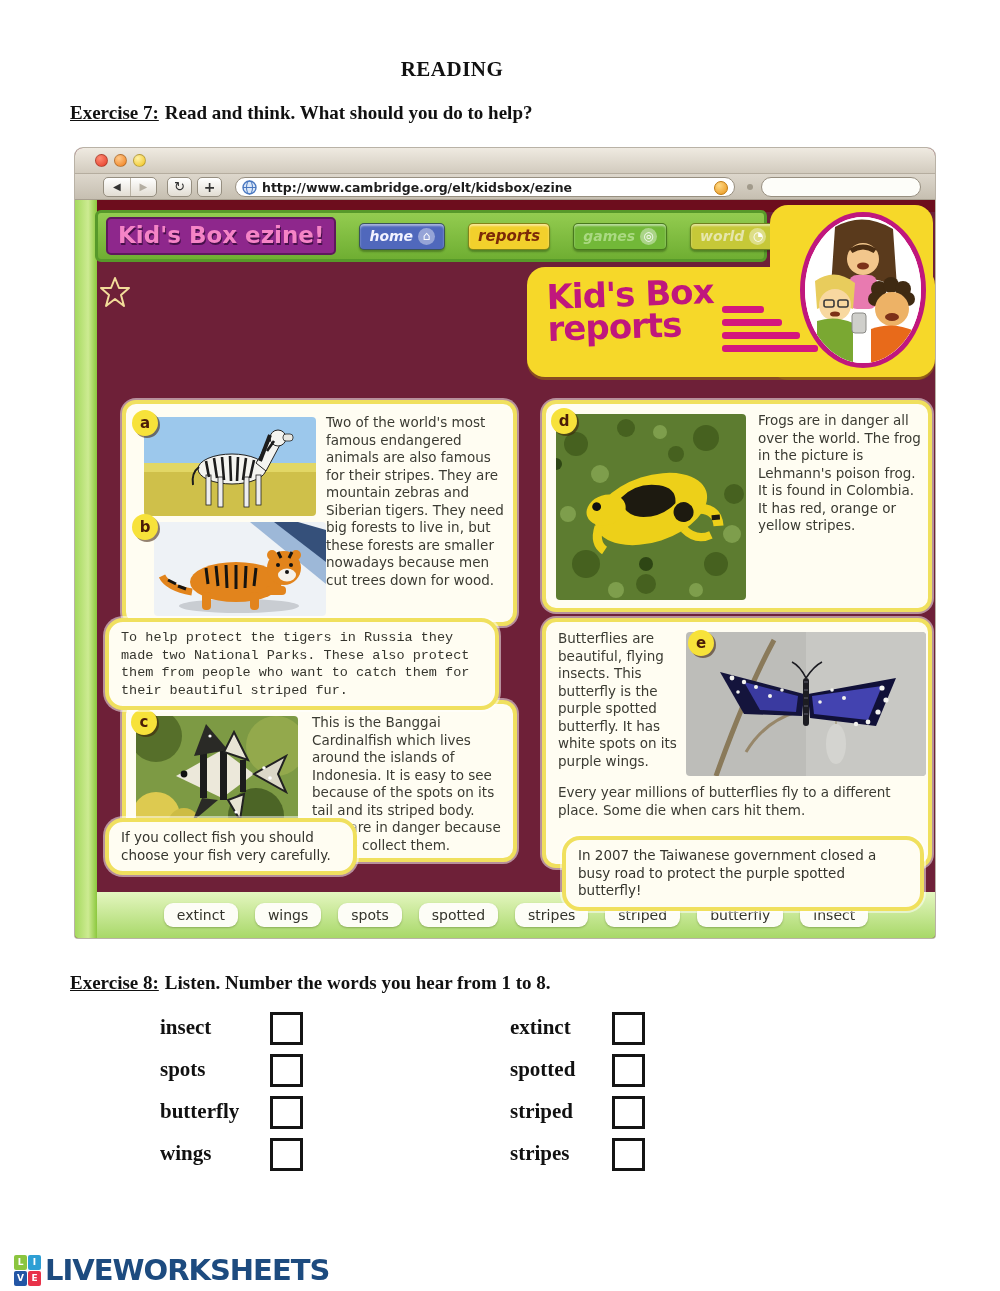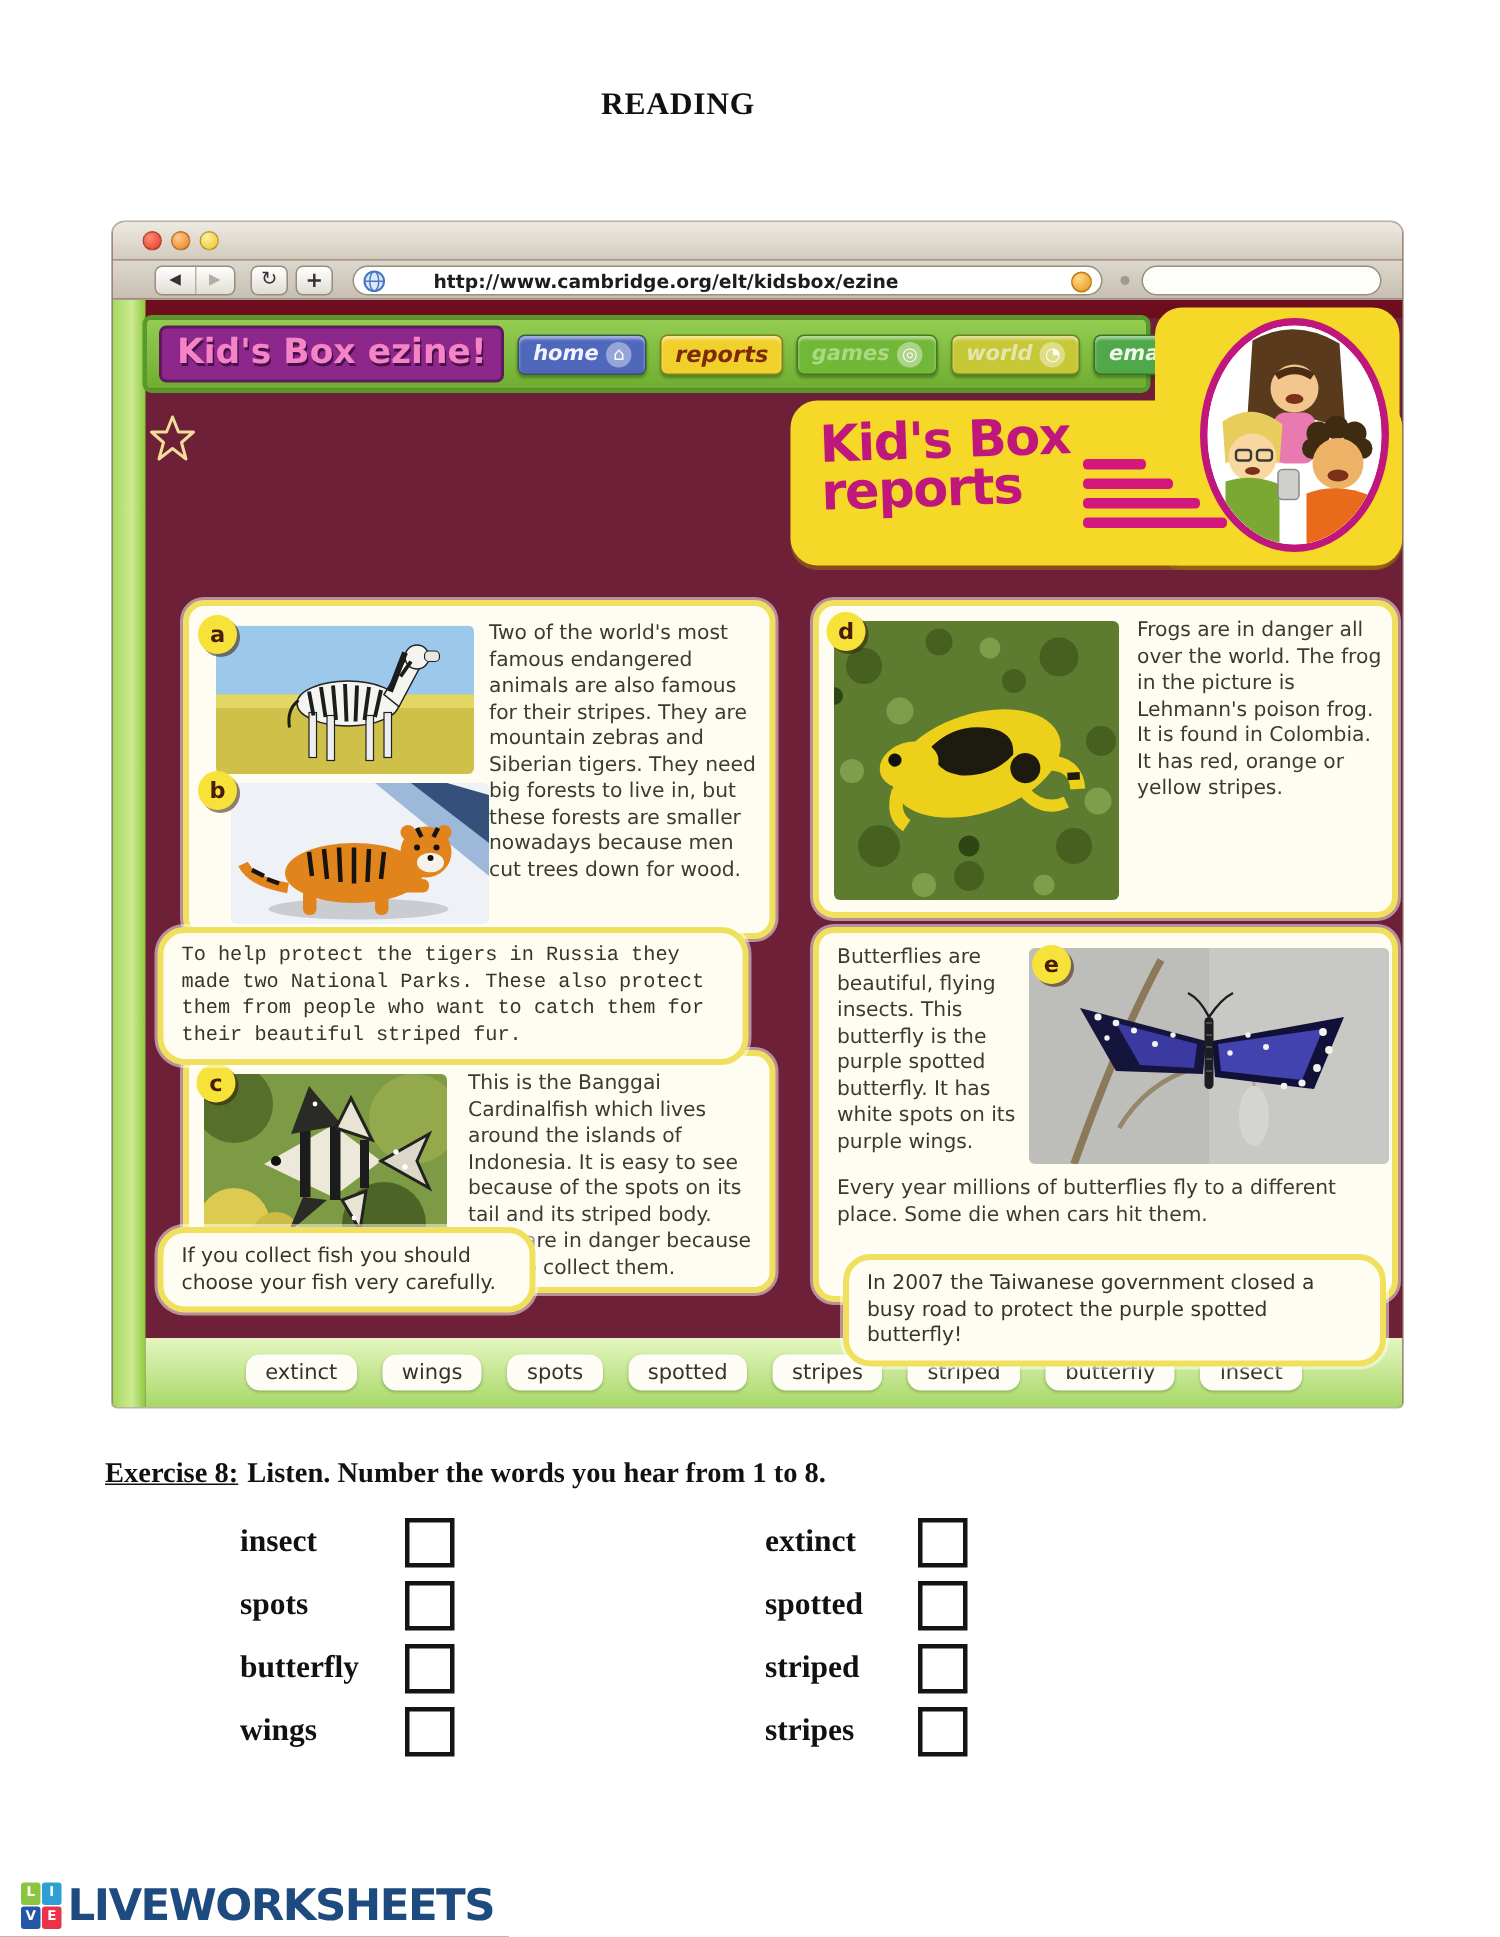--- a/index.html
+++ b/index.html
@@ -25,42 +25,42 @@
   .toolbar { position:absolute; left:0; top:26px; width:860px; height:26px;
     background:linear-gradient(#ddd7cc,#c6bfb1); border-bottom:1px solid #a79f90; }
   .tbtn { position:absolute; top:3px; height:20px; background:linear-gradient(#ffffff,#e2ddd3);
     border:1px solid #958e80; border-radius:5px; text-align:center; font:12px/18px "DejaVu Sans"; color:#333; }
   .backfwd { left:28px; width:54px; display:flex; }
   .backfwd span { flex:1; font-size:10px; line-height:18px; }
   .backfwd .fwd { color:#b4aea2; border-left:1px solid #b9b2a4; }
   .reload { left:92px; width:25px; font-size:13px; }
   .addbtn { left:122px; width:25px; font-size:14px; font-weight:bold; }
   .urlfield { position:absolute; left:160px; top:3px; width:500px; height:20px; background:#fff;
-    border:1px solid #978f80; border-radius:11px; display:flex; align-items:center; padding:0 6px;gap:27px; }
+    border:1px solid #978f80; border-radius:11px; display:flex; align-items:center; padding:0 6px; }
   .urltext { font:bold 12.5px "DejaVu Sans"; color:#1d1d1d; margin-left:5px; white-space:nowrap; }
   .rssbadge { position:absolute; right:6px; top:2.5px; width:14px; height:14px; border-radius:50%;
     background:radial-gradient(circle at 35% 30%, #ffd984, #e8941a); border:1px solid #c07a10; }
   .searchfield { position:absolute; left:686px; top:3px; width:160px; height:20px; background:#fdfdf9;
     border:1px solid #978f80; border-radius:11px; }
   .sizedot { position:absolute; left:672px; top:10px; width:6px; height:6px; border-radius:50%; background:#a19a8b; }
 
   
   .redstrip { position:absolute; left:22px; top:52px; width:838px; height:12px; background:#6d0d1d; }
   .maroon { position:absolute; left:22px; top:64px; width:838px; height:680px; background:#6e2038; }
   .limestrip { position:absolute; left:0; top:52px; width:22px; height:738px;
     background:linear-gradient(90deg,#a5d95e,#cdeb92 60%,#8cc83e); }
   .bottomstrip { position:absolute; left:22px; top:744px; width:838px; height:46px;
     background:linear-gradient(#e4f6c0,#a8d868); display:flex; justify-content:center; align-items:center; gap:17px; }
   .pill { background:#fdfdf6; border-radius:9px; padding:4px 13px; font:14px "DejaVu Sans"; color:#33332b;
     box-shadow:0 1px 2px rgba(60,80,20,.35); cursor:pointer; }
 
   
   .headerbar { position:absolute; left:20px; top:62px; width:672px; height:52px;
     background:linear-gradient(#93cc50,#6fae32); border:3px solid #57992a; border-radius:6px;
-    display:flex; align-items:center; padding:0 8px; gap:9px; z-index:2; }
+    display:flex; align-items:center; padding:0 8px; gap:23px; z-index:2; }
   .brand { background:#8e278c; border:2px solid #5e195c; border-radius:5px; padding:3px 10px 5px;
     color:#f584c6; font:bold 23px "DejaVu Sans"; text-shadow:1px 2px 0 #47104b; white-space:nowrap; }
   .navbtn { height:27px; border-radius:5px; padding:0 9px; display:flex; align-items:center; gap:5px;
     font:bold italic 14px "DejaVu Sans"; border:1px solid rgba(40,70,10,.55);
     box-shadow:inset 0 2px 2px rgba(255,255,255,.5), 0 2px 2px rgba(30,60,10,.4); cursor:pointer; }
   .nav-home { background:#5068bc; color:#f2f2ff; }
   .nav-reports { background:#f2d02c; color:#7c2a08; font-size:15px; }
   .nav-games { background:#72b838; color:#aad982; }
   .nav-world { background:#c6c838; color:#e6e6ac; }
   .nav-email { background:#4fa94a; color:#eef6e8; }
@@ -116,20 +116,23 @@
   .lwtile { color:#fff; font:bold 9px/15px "DejaVu Sans"; text-align:center; border-radius:2px; }
   .t0 { background:#8bc53f; } .t1 { background:#2e9fd4; } .t2 { background:#2356a5; } .t3 { background:#e8334a; }
   .lwtext { font:bold 29px "DejaVu Sans"; color:#1d4b7f; letter-spacing:-1px; }
 </style>
 </head>
 <body>
 
 <div id="page">
 
   <div class="ws-title">READING</div>
+  <div class="ex-line ex7">
+    <span class="ex-label">Exercise 7:</span><span>Read and think. What should you do to help?</span>
+  </div>
 
   <div id="browser">
 
     <div class="titlebar">
       <span class="light red"></span>
       <span class="light orange"></span>
       <span class="light yellow"></span>
     </div>
 
     <div class="toolbar">

